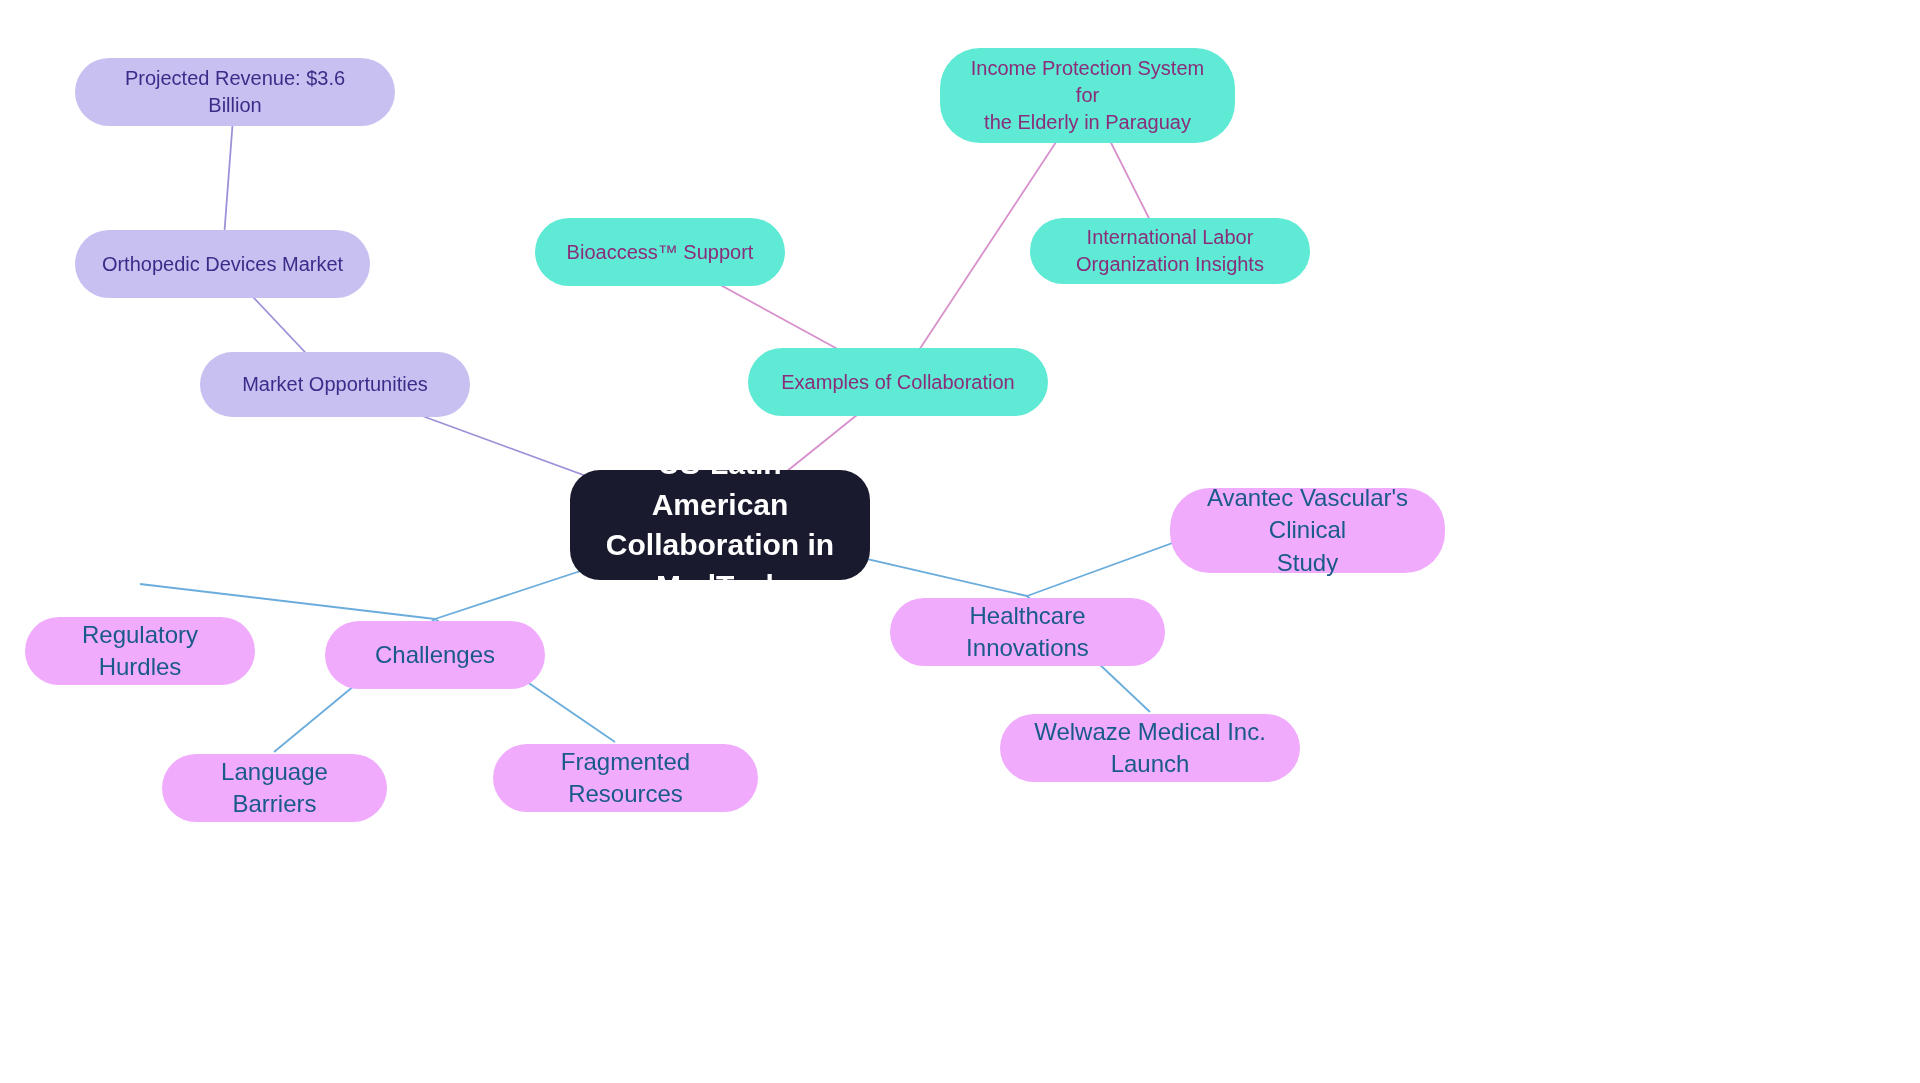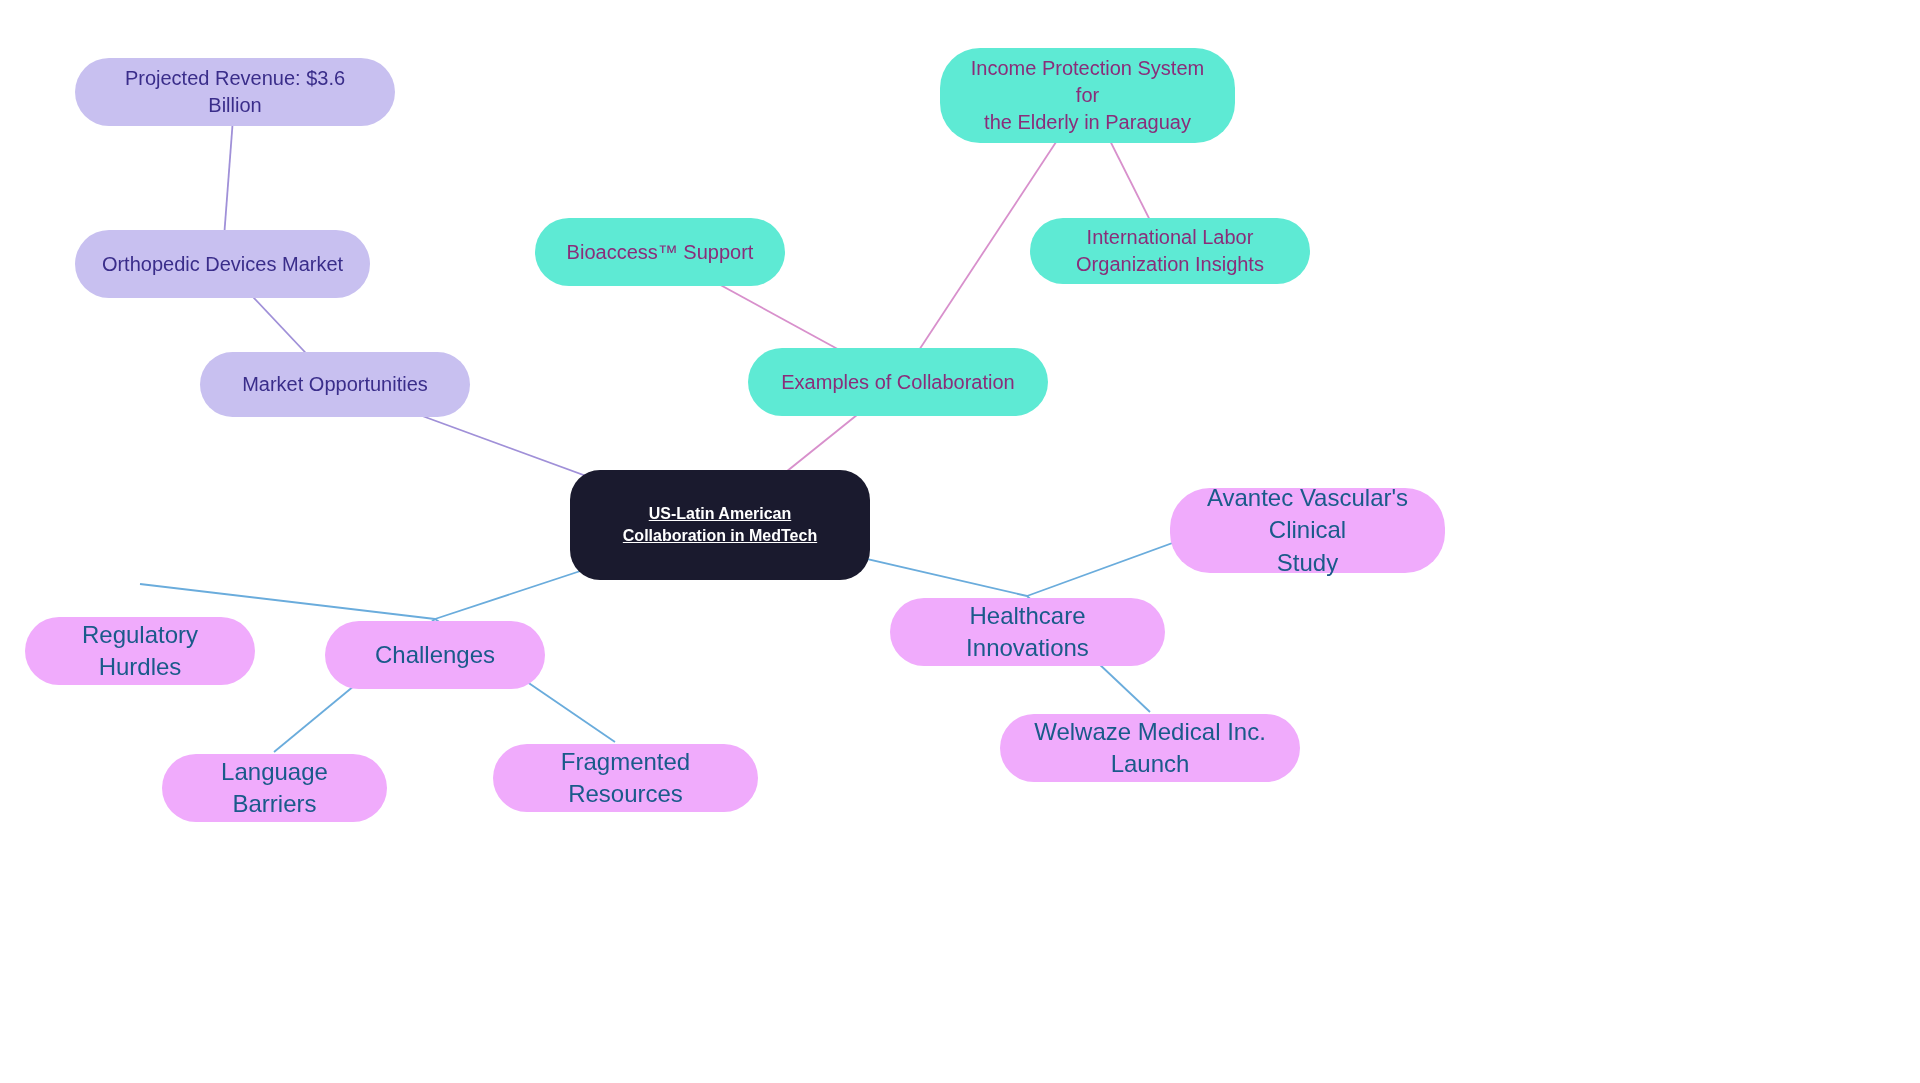--- a/index.html
+++ b/index.html
@@ -30,26 +30,25 @@
       border-radius: 40px;
       z-index: 1;
       padding: 14px 22px;
       line-height: 1.35;
     }
 
     
     .node-central {
       background: #1a1a2e;
       color: #ffffff;
-      font-size: 16px;
+      font-size: 30px;
       font-weight: 600;
       width: 300px;
       height: 110px;
       border-radius: 30px;
-      text-decoration: underline;
     }
 
     
     .node-purple {
       background: #c8c0f0;
       color: #3a2d8a;
       font-size: 20px;
       font-weight: 500;
       border: none;
     }

